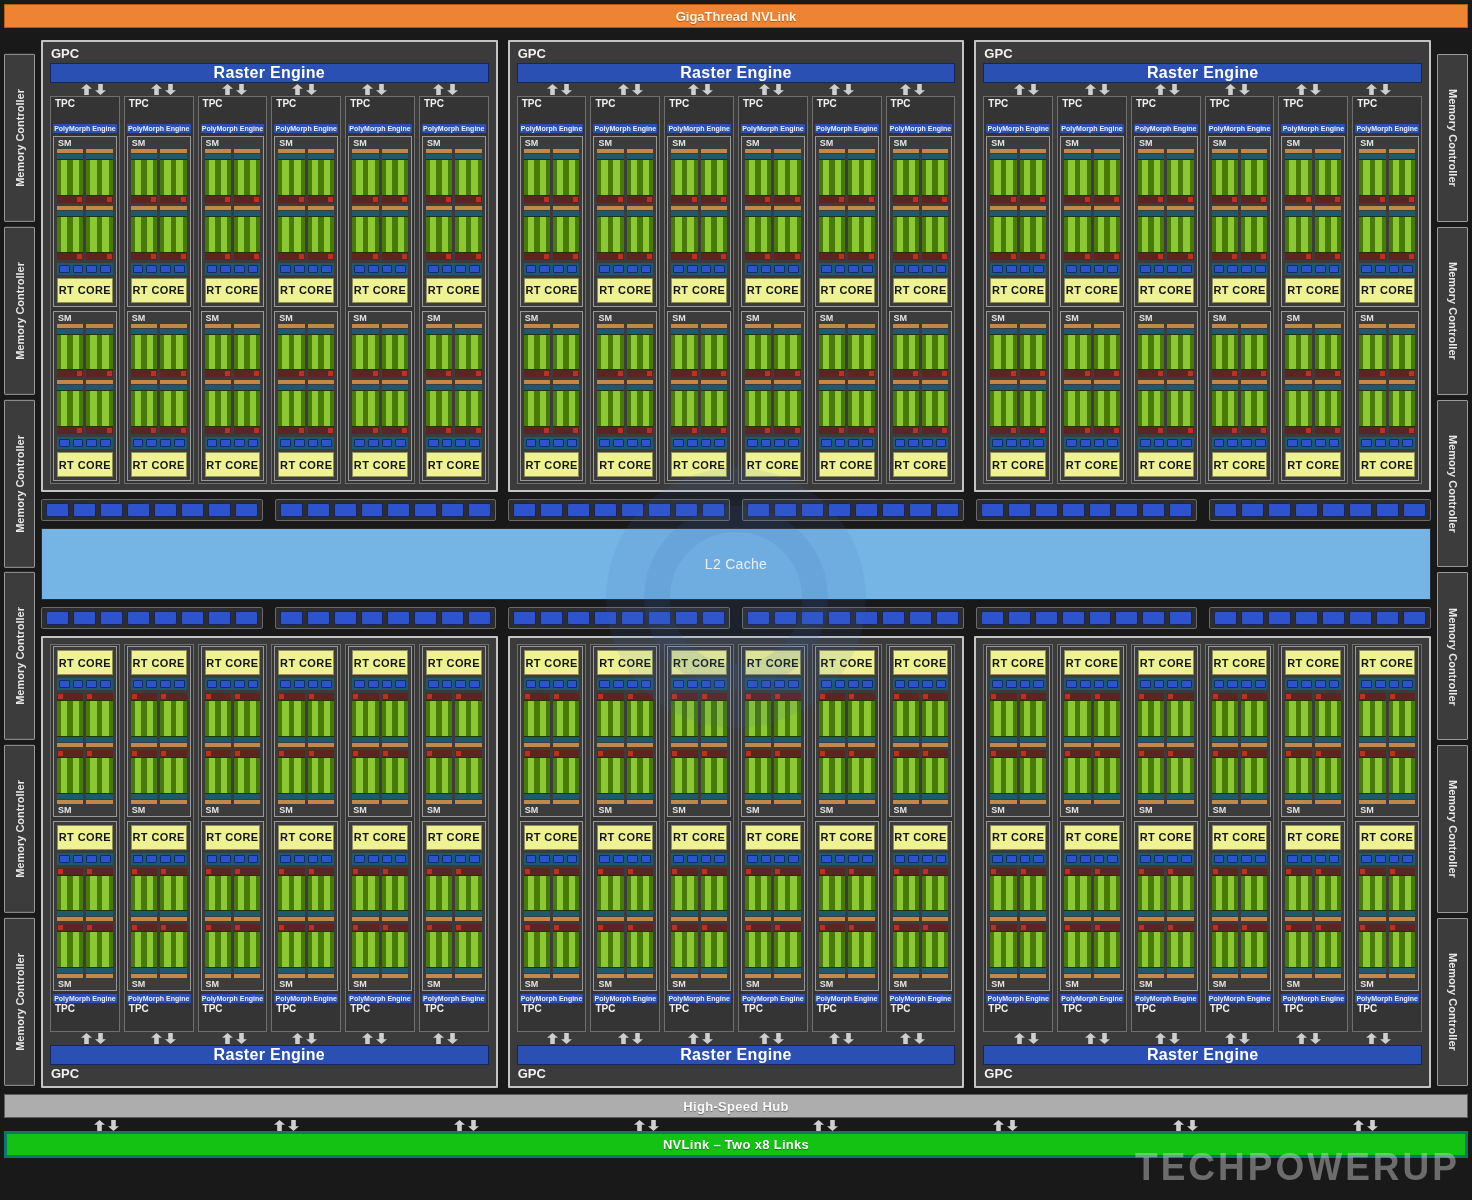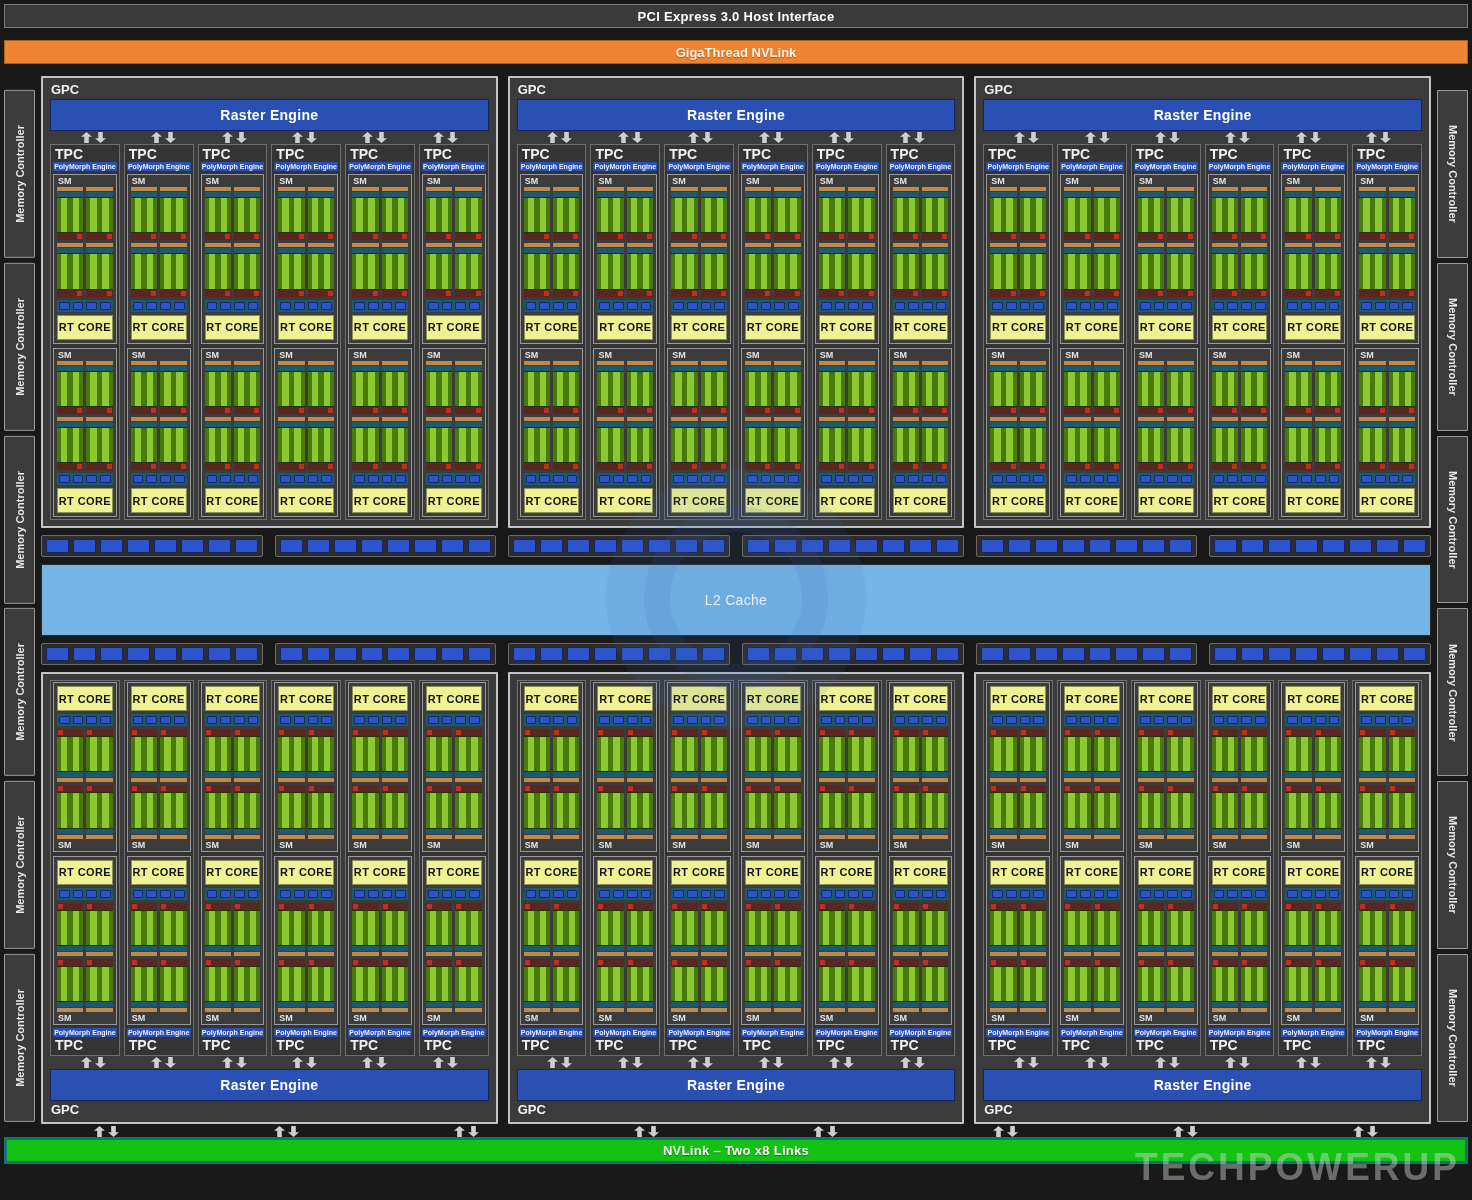--- a/index.html
+++ b/index.html
@@ -38,34 +38,34 @@
   .center { flex:1; display:flex; flex-direction:column; }
   .gpc-row { flex:1; display:flex; gap:10px; }
 
   .gpc {
     flex:1; background:#3b3b3b; border:2px solid #c4c4c4; border-radius:1px;
     display:flex; flex-direction:column; padding:3px 7px 6px 7px;
   }
   .gpc.flipped { flex-direction:column-reverse; padding:6px 7px 3px 7px; }
   .gpc-label { color:#f2f2f2; font-size:13px; font-weight:bold; padding:1px 0 2px 1px; height:18px; }
   .raster {
-    height:32px; background:var(--raster-blue); border:1px solid #16265c;
-    color:#fff; font-size:14px; font-weight:bold;
+    height:20px; background:var(--raster-blue); border:1px solid #16265c;
+    color:#fff; font-size:16px; font-weight:bold;
     display:flex; align-items:center; justify-content:center; letter-spacing:.3px;
   }
   .arrow-row { height:13px; display:flex; justify-content:space-around; align-items:center; padding:0 8px; }
   .arrow-pair { line-height:0; }
   .tpcs { flex:1; display:flex; gap:4px; }
 
   .tpc {
     flex:1; background:#343434; border:1px solid #6f6f6f;
     display:flex; flex-direction:column; padding:1px 2px 2px 2px;
   }
   .flipped .tpc { flex-direction:column-reverse; }
-  .tpc-label { color:#f0f0f0; font-size:14px; font-weight:bold; padding-left:2px; height:16px; }
+  .tpc-label { color:#f0f0f0; font-size:10px; font-weight:bold; padding-left:2px; height:26px; }
   .poly {
     height:9px; background:var(--raster-blue); border-radius:1px;
     color:#e8eefc; font-size:7px; font-weight:bold;
     display:flex; align-items:center; justify-content:center; white-space:nowrap;
   }
   .sms { flex:1; display:flex; flex-direction:column; gap:4px; margin-top:3px; }
   .flipped .sms { flex-direction:column-reverse; margin-top:0; margin-bottom:3px; }
 
   .sm {
     flex:1; background:#3c3c3c; border:1px solid #989898;
@@ -141,21 +141,20 @@
   .tpu-text {
     position:absolute; right:12px; bottom:12px; z-index:6; pointer-events:none;
     font-size:37px; font-weight:bold; letter-spacing:3px;
     color:rgba(225,225,225,.42); transform:scaleY(1.05);
   }
 </style>
 </head>
 <body>
 
 <div class="page">
-  <div class="hbar pci-bar">PCI Express 3.0 Host Interface</div>
   <div class="hbar giga-bar">GigaThread NVLink</div>
 
   <div class="main">
     <div class="mem-col left" id="mem-left">
         <div class="mem-box">
     <span>Memory Controller</span>
   </div>
         <div class="mem-box">
     <span>Memory Controller</span>
   </div>
@@ -3318,20 +3317,21 @@
   </div>
         <div class="mem-box">
     <span>Memory Controller</span>
   </div>
         <div class="mem-box">
     <span>Memory Controller</span>
   </div>
       </div>
   </div>
 
+  <div class="hbar hub-bar">High-Speed Hub</div>
   <div class="hub-arrows" id="hub-arrows">
       <span class="arrow-pair"><svg width="25" height="11" viewBox="0 0 25 11">
           <path d="M5.5,0 L11,4.8 L7.8,4.8 L7.8,11 L3.2,11 L3.2,4.8 L0,4.8 Z" fill="#cfcfcf"></path>
           <path d="M19.5,11 L14,6.2 L17.2,6.2 L17.2,0 L21.8,0 L21.8,6.2 L25,6.2 Z" fill="#cfcfcf"></path>
         </svg></span>
       <span class="arrow-pair"><svg width="25" height="11" viewBox="0 0 25 11">
           <path d="M5.5,0 L11,4.8 L7.8,4.8 L7.8,11 L3.2,11 L3.2,4.8 L0,4.8 Z" fill="#cfcfcf"></path>
           <path d="M19.5,11 L14,6.2 L17.2,6.2 L17.2,0 L21.8,0 L21.8,6.2 L25,6.2 Z" fill="#cfcfcf"></path>
         </svg></span>
       <span class="arrow-pair"><svg width="25" height="11" viewBox="0 0 25 11">

